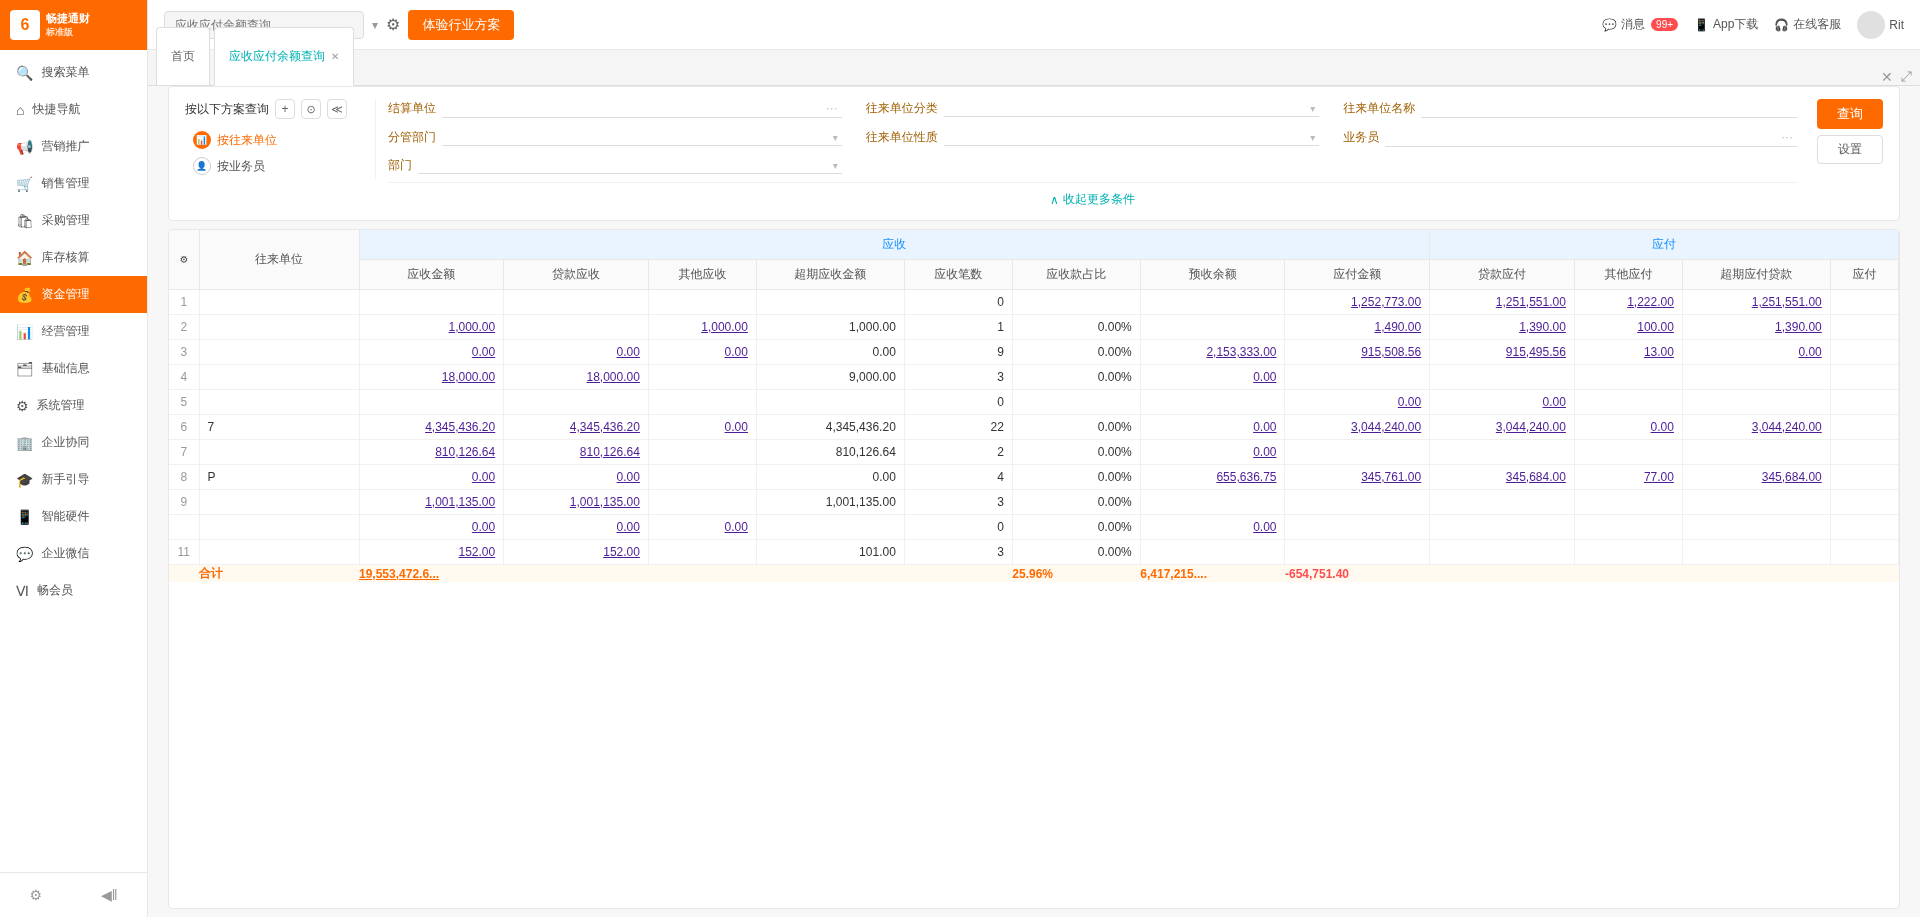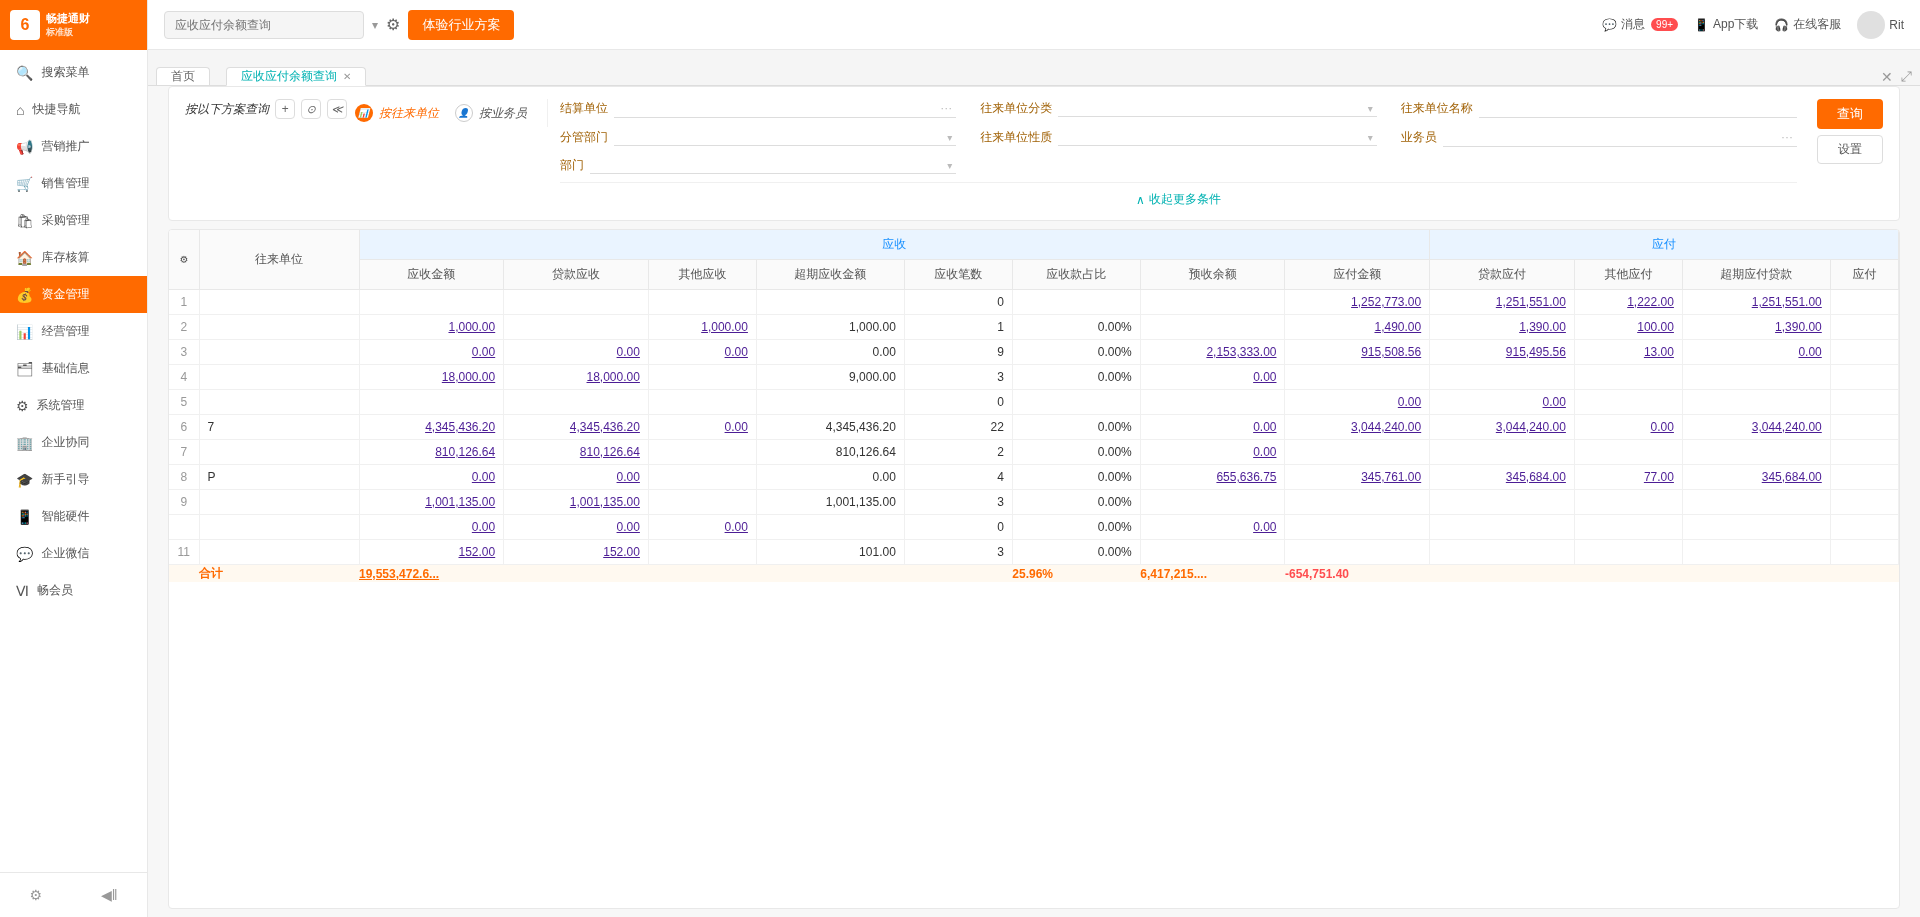--- a/index.html
+++ b/index.html
@@ -31,21 +31,21 @@
     .topbar-arrow { color: #999; cursor: pointer; }
     .topbar-gear { color: #666; cursor: pointer; font-size: 16px; }
     .topbar-solution { background: #ff6a00; color: #fff; border: none; border-radius: 4px; padding: 6px 14px; font-size: 13px; cursor: pointer; }
     .topbar-right { display: flex; align-items: center; gap: 16px; }
     .topbar-right-item { display: flex; align-items: center; gap: 4px; color: #555; cursor: pointer; font-size: 12px; }
     .badge { background: #ff4d4f; color: #fff; border-radius: 10px; padding: 1px 5px; font-size: 10px; margin-left: 2px; }
     .avatar { width: 28px; height: 28px; background: #e0e0e0; border-radius: 50%; }
 
     
     .tab-bar { height: 36px; background: #f5f5f5; border-bottom: 1px solid #ddd; display: flex; align-items: flex-end; padding: 0 8px; flex-shrink: 0; }
-    .tab { padding: 0 14px; background: #fff; border: 1px solid #ddd; border-bottom: none; border-radius: 4px 4px 0 0; margin-right: 16px; cursor: pointer; font-size: 12px; color: #333; display: flex; align-items: center; gap: 6px; }
+    .tab { padding: 20px 14px; background: #fff; border: 1px solid #ddd; border-bottom: none; border-radius: 4px 4px 0 0; margin-right: 4px; cursor: pointer; font-size: 12px; color: #333; display: flex; align-items: center; gap: 6px; }
     .tab.home { color: #666; }
     .tab.active { background: #fff; color: #00b2b2; border-bottom: 1px solid #fff; margin-bottom: -1px; }
     .tab-close { color: #999; font-size: 10px; cursor: pointer; }
     .tab-bar-right { margin-left: auto; display: flex; align-items: center; gap: 8px; }
     .tab-window-btn { color: #999; cursor: pointer; font-size: 14px; }
 
     
     .content-area { flex: 1; overflow: hidden; display: flex; flex-direction: column; background: #f7f7f7; }
 
     
@@ -209,21 +209,21 @@
         <span class="tab-window-btn">⤢</span>
       </div>
     </div>
 
     <div class="content-area">
 
 
       <div class="filter-area">
         <div style="display:flex; gap:12px; align-items:flex-start;">
 
-          <div style="display:flex; flex-direction:row; min-width:160px; border-right:1px solid #f0f0f0; padding-right:12px;font-style:italic;">
+          <div style="display:flex; flex-direction:column; min-width:160px; border-right:1px solid #f0f0f0; padding-right:28px;">
             <div style="display:flex; align-items:center; gap:6px; margin-bottom:8px;">
               <span style="font-size:12px; color:#333;">按以下方案查询</span>
               <span style="width:20px;height:20px;border:1px solid #ddd;border-radius:4px;display:inline-flex;align-items:center;justify-content:center;cursor:pointer;font-size:12px;color:#666;">+</span>
               <span style="width:20px;height:20px;border:1px solid #ddd;border-radius:4px;display:inline-flex;align-items:center;justify-content:center;cursor:pointer;font-size:11px;color:#666;">⊙</span>
               <span style="width:20px;height:20px;border:1px solid #ddd;border-radius:4px;display:inline-flex;align-items:center;justify-content:center;cursor:pointer;font-size:11px;color:#666;">≪</span>
             </div>
             <div class="filter-option active">
               <span style="width:18px;height:18px;border-radius:50%;background:#ff6a00;color:#fff;display:inline-flex;align-items:center;justify-content:center;font-size:9px;">📊</span>
               <span>按往来单位</span>
             </div>

